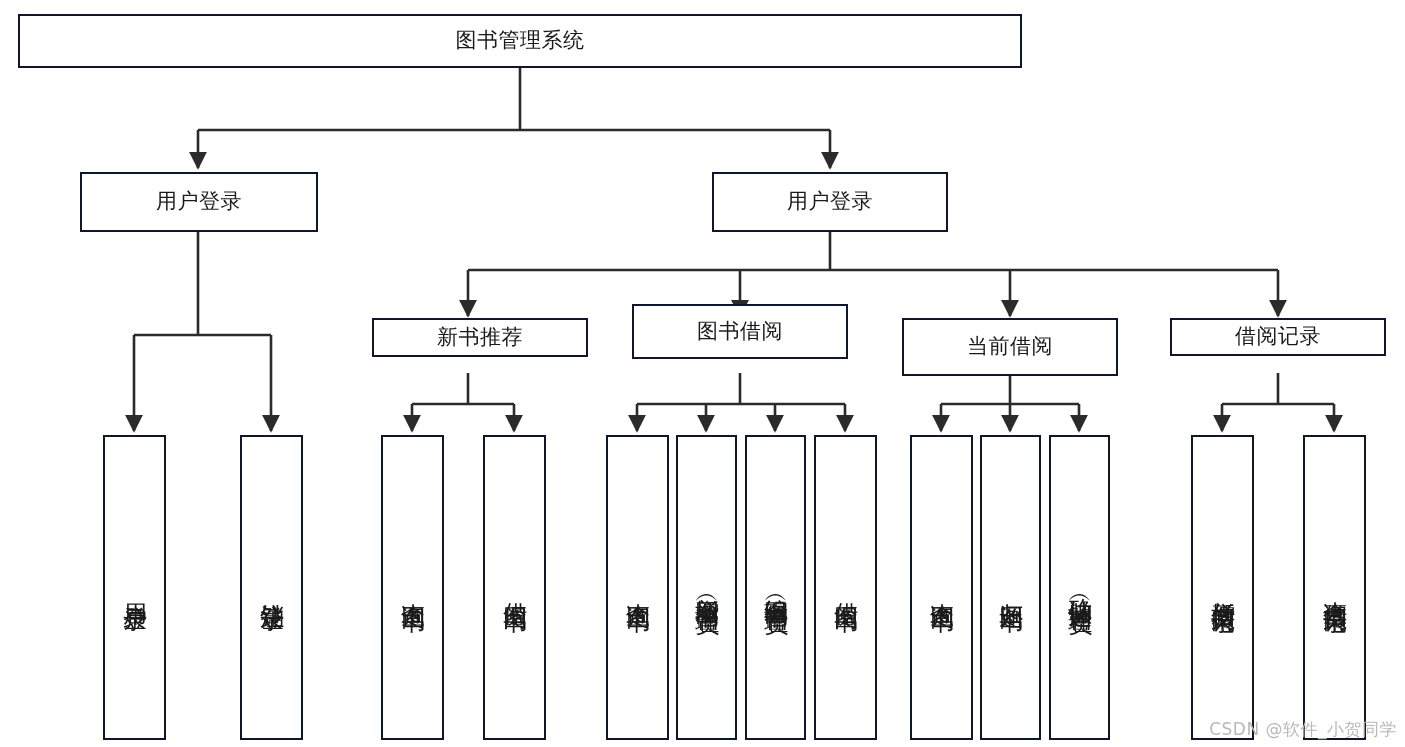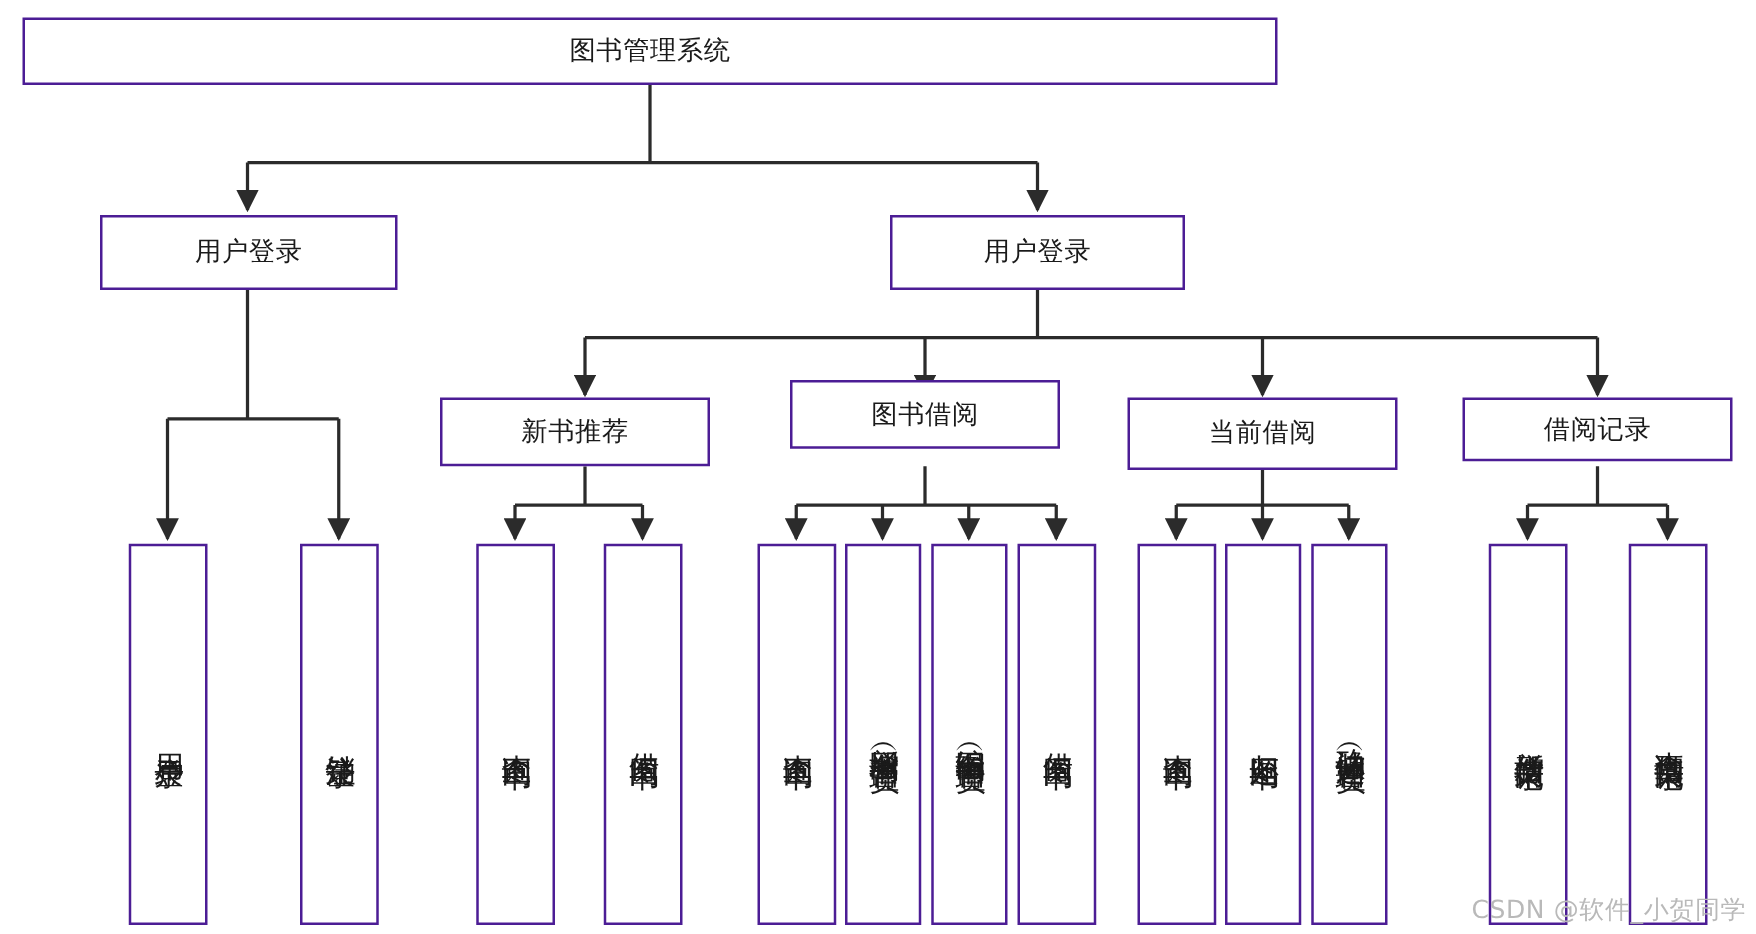--- a/index.html
+++ b/index.html
@@ -20,21 +20,21 @@
   #diagram-svg {
     position: absolute;
     left: 0;
     top: 0;
     width: 1405px;
     height: 747px;
   }
   .node {
     position: absolute;
     box-sizing: border-box;
-    border: 2px solid #4c1d95;
+    border: 2px solid #0f172a;
     background: #ffffff;
     display: flex;
     align-items: center;
     justify-content: center;
     color: #1a1a1a;
   }
   .node-h {
     font-size: 21px;
     line-height: 1.2;
     letter-spacing: 0.5px;
@@ -45,21 +45,21 @@
     text-orientation: upright;
     font-size: 24px;
     line-height: 1.32;
     letter-spacing: 2px;
     white-space: nowrap;
   }
   #watermark {
     position: absolute;
     right: 8px;
     bottom: 6px;
-    font-size: 20px;
+    font-size: 17px;
     color: #b9b9b9;
     letter-spacing: 0.5px;
     white-space: nowrap;
     pointer-events: none;
   }
 </style>
 </head>
 <body>
 
 <div id="diagram-root">
@@ -112,24 +112,24 @@
       <path d="M 1222 404 L 1222 431" marker-end="url(#arrow)"></path>
       <path d="M 1334 404 L 1334 431" marker-end="url(#arrow)"></path>
     </g>
   </svg>
 
   <div class="node node-h" style="left:18px; top:14px; width:1004px; height:54px;">图书管理系统</div>
 
   <div class="node node-h" style="left:80px; top:172px; width:238px; height:60px;">用户登录</div>
   <div class="node node-h" style="left:712px; top:172px; width:236px; height:60px;">用户登录</div>
 
-  <div class="node node-h" style="left:352px; top:318px; width:216px; height:55px;">新书推荐</div>
+  <div class="node node-h" style="left:372px; top:318px; width:216px; height:39px;">新书推荐</div>
   <div class="node node-h" style="left:632px; top:304px; width:216px; height:55px;">图书借阅</div>
   <div class="node node-h" style="left:902px; top:318px; width:216px; height:58px;">当前借阅</div>
-  <div class="node node-h" style="left:1170px; top:318px; width:216px; height:51px;">借阅记录</div>
+  <div class="node node-h" style="left:1170px; top:318px; width:216px; height:38px;">借阅记录</div>
 
   <div class="node node-v" style="left:103px; top:435px; width:63px; height:305px;">用户登录</div>
   <div class="node node-v" style="left:240px; top:435px; width:63px; height:305px;">注销登录</div>
 
   <div class="node node-v" style="left:381px; top:435px; width:63px; height:305px;">查询图书</div>
   <div class="node node-v" style="left:483px; top:435px; width:63px; height:305px;">借阅图书</div>
 
   <div class="node node-v" style="left:606px; top:435px; width:63px; height:305px;">查询图书</div>
   <div class="node node-v" style="left:676px; top:435px; width:61px; height:305px;">新增图书（管理员）</div>
   <div class="node node-v" style="left:745px; top:435px; width:61px; height:305px;">编辑图书（管理员）</div>

